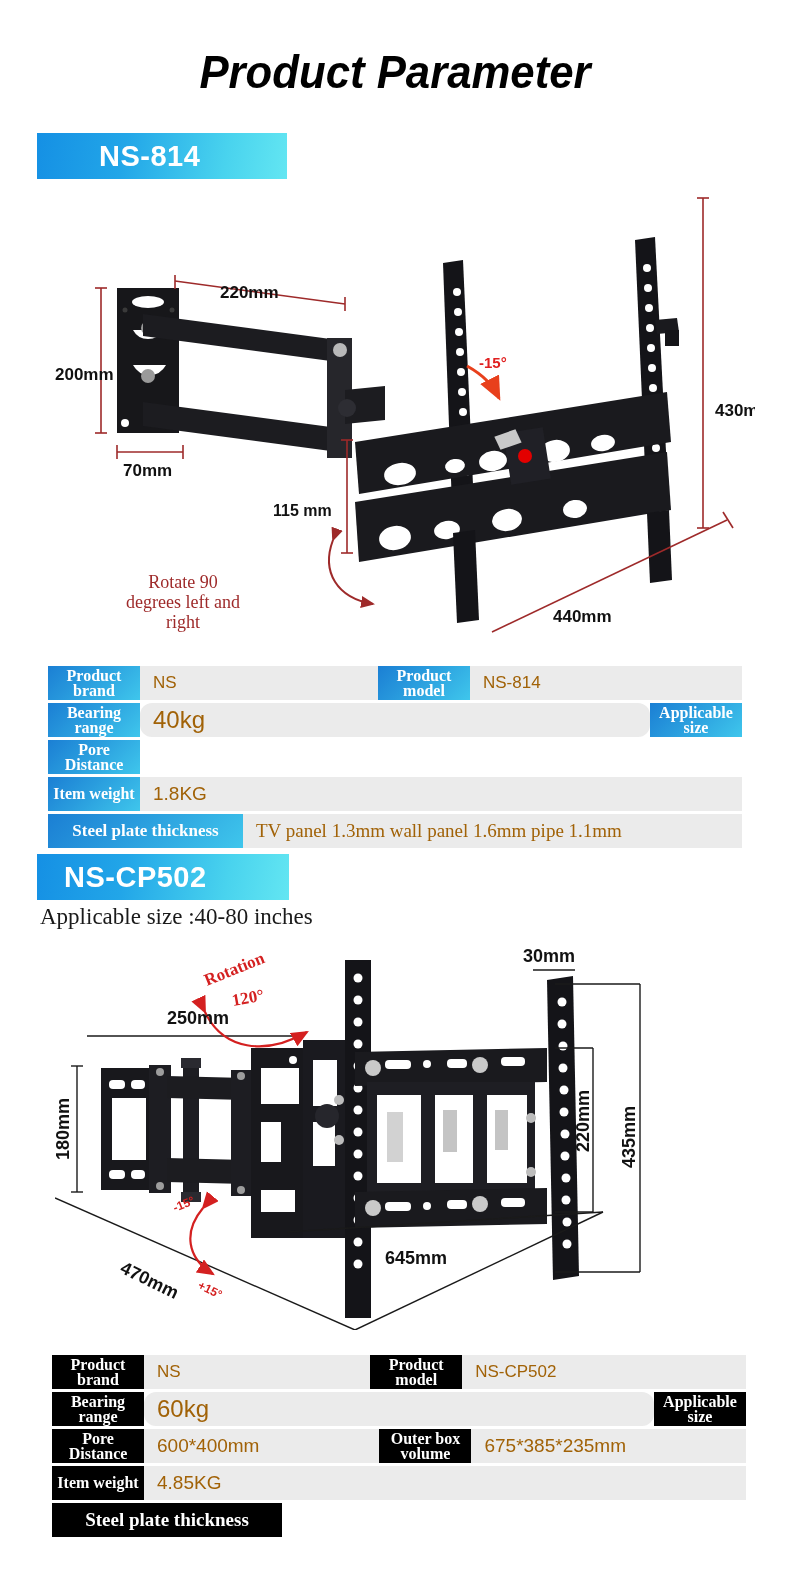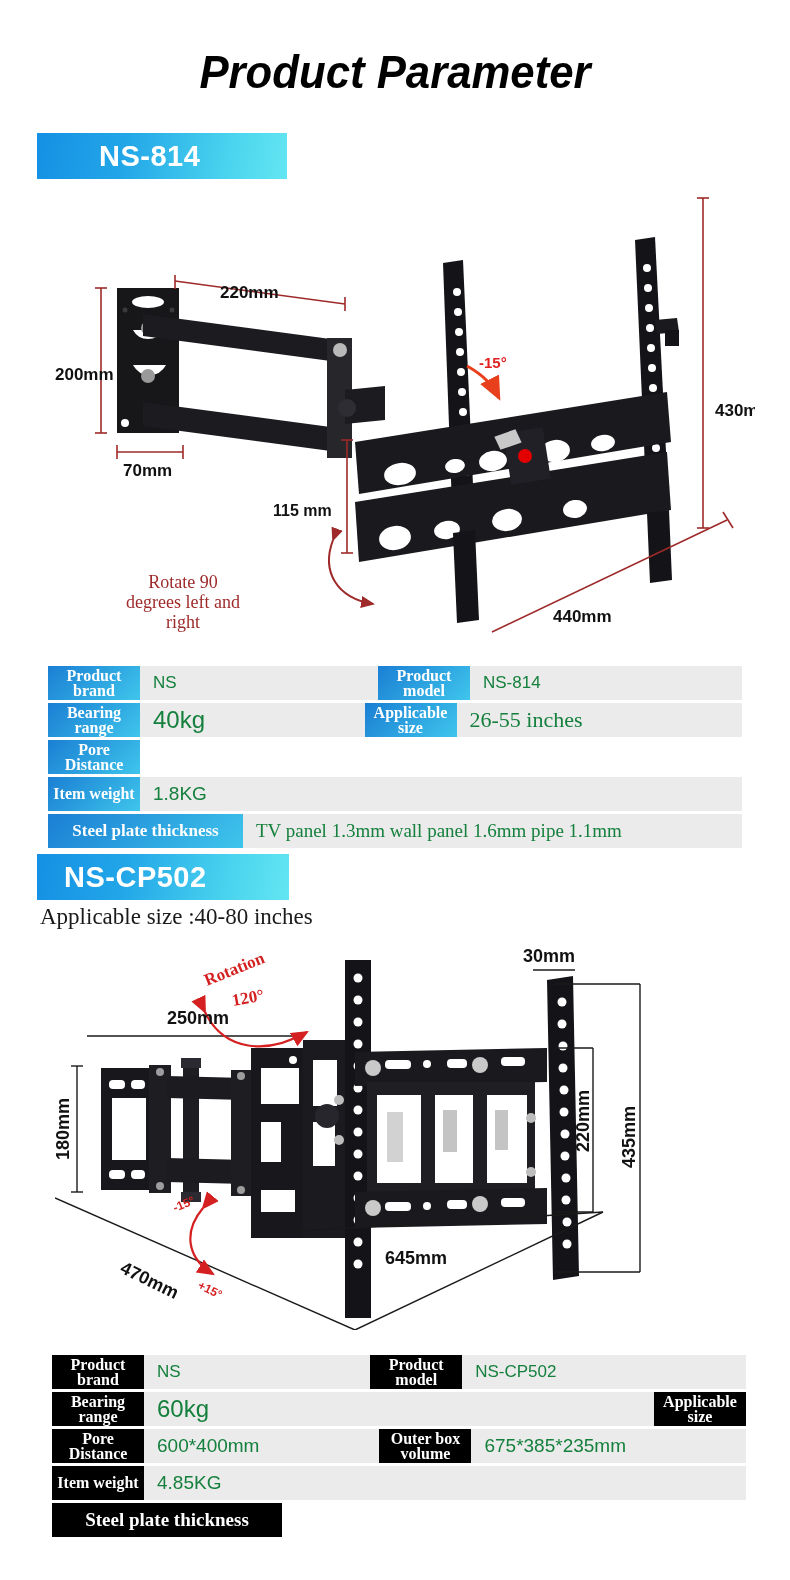--- a/index.html
+++ b/index.html
@@ -52,38 +52,38 @@
 
   .lbl{
     display:flex;align-items:center;justify-content:center;
     text-align:center;color:#ffffff;
     font-family:"Liberation Serif", serif;font-weight:bold;
     line-height:0.94;box-sizing:border-box;padding:4px 3px;
     flex:0 0 auto;
   }
   .val{
     background:#ebebeb;display:flex;align-items:center;
-    box-sizing:border-box;padding-left:13px;color:#15803d;
+    box-sizing:border-box;padding-left:13px;color:#a16207;
     flex:1 1 auto;overflow:hidden;white-space:nowrap;
   }
 
   
   .t-blue .lbl{
     background:linear-gradient(135deg,#1b7fd4 0%,#2a9ede 45%,#3fc6ec 100%);
     font-size:16px;
   }
   
   .t-black .lbl{background:#000000;font-size:16px;}
 
   .lbl.w1{width:92px;}
   .lbl.wide{width:195px;font-size:17px;}
   .lbl.wide2{width:230px;font-size:19px;}
 
   .val.v-sm{font-size:17px;font-family:"Liberation Sans", sans-serif;}
-  .val.v-lg{font-size:24px;font-family:"Liberation Sans", sans-serif;}
+  .val.v-lg{font-size:24px;font-family:"Liberation Sans", sans-serif;border-radius:12px;}
   .val.v-serif{font-size:22px;font-family:"Liberation Serif", serif;}
   .val.v-serif-sm{font-size:19px;font-family:"Liberation Serif", serif;}
   .val.v-md{font-size:19px;font-family:"Liberation Sans", sans-serif;}
 
   .colpair{display:flex;flex:1 1 auto;min-width:0;}
   .colpair .val{flex:1 1 auto;min-width:0;}
 </style>
 </head>
 <body>
 
@@ -237,23 +237,20 @@
       <div class="colpair">
         <div class="val v-sm">NS-814</div>
       </div>
     </div>
     <div class="srow">
       <div class="lbl w1">Bearing range</div>
       <div class="colpair">
         <div class="val v-lg">40kg</div>
       </div>
       <div class="lbl w1">Applicable size</div>
-      <div class="colpair">
-        <div class="val v-serif">26-55 inches</div>
-      </div>
     </div>
     <div class="srow">
       <div class="lbl w1">Pore Distance</div>
     </div>
     <div class="srow">
       <div class="lbl w1">Item weight</div>
       <div class="val v-md">1.8KG</div>
     </div>
     <div class="srow">
       <div class="lbl wide">Steel plate thickness</div>

